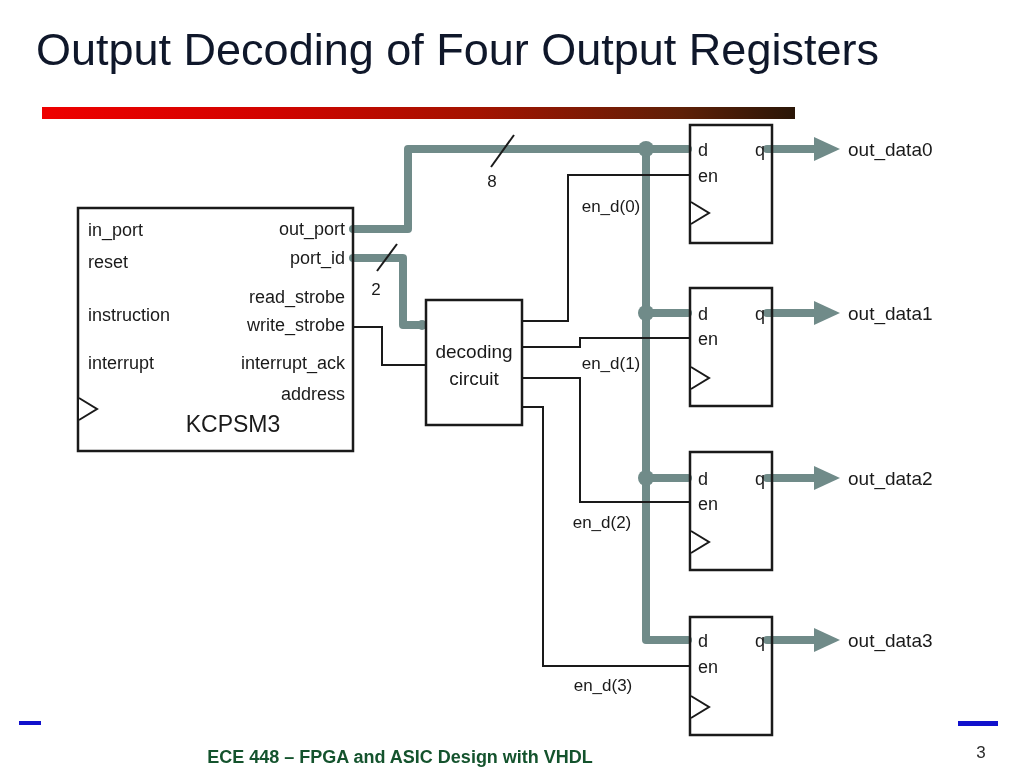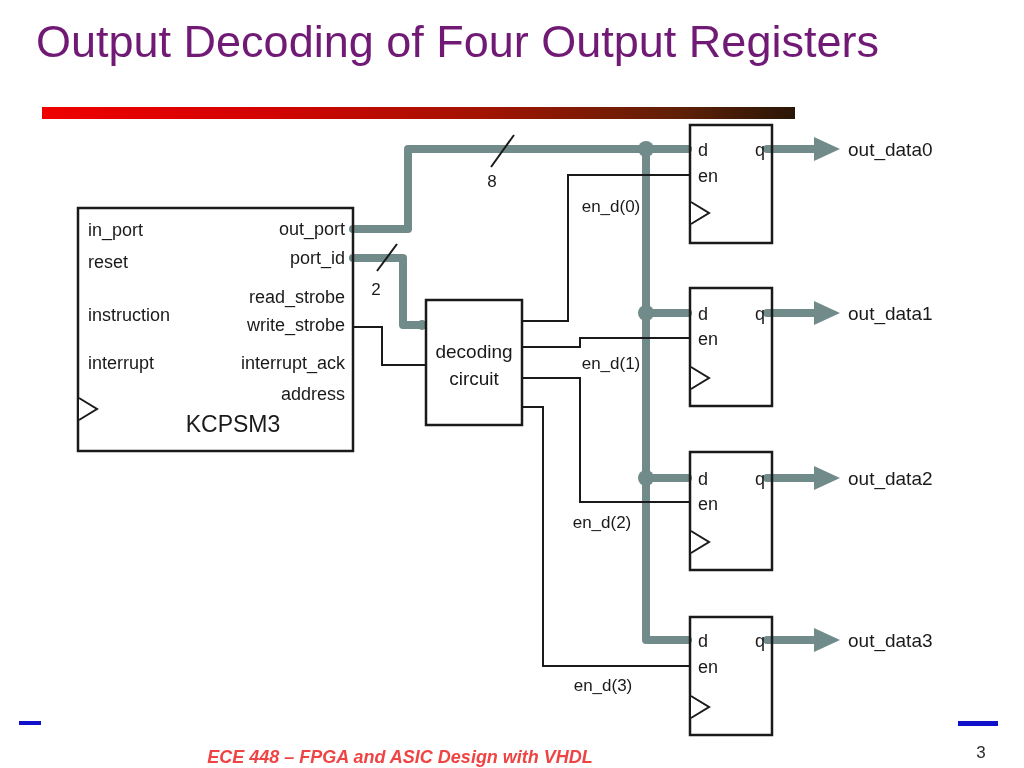--- a/index.html
+++ b/index.html
@@ -1,31 +1,31 @@
 <!DOCTYPE html>
 <html><head>
 <meta charset="utf-8">
 <style>
   html,body{margin:0;padding:0;background:#ffffff;}
   .slide{
     position:relative;width:1024px;height:768px;background:#ffffff;
     overflow:hidden;font-family:"Liberation Sans",sans-serif;
   }
   .title{
-    position:absolute;left:36px;top:16px;font-size:45px;line-height:1.15;
-    color:#701a75;white-space:nowrap;letter-spacing:0;
+    position:absolute;left:36px;top:24px;font-size:45px;line-height:1.15;
+    color:#0f172a;white-space:nowrap;letter-spacing:0;
   }
   .rule{
     position:absolute;left:42px;top:107px;width:753px;height:12px;
     background:linear-gradient(90deg,#ee0000 0%,#d20300 30%,#a31300 58%,#5e2007 85%,#2a1607 100%);
   }
   .diagram{position:absolute;left:0;top:0;}
   .footer{
     position:absolute;left:0;top:747px;width:800px;text-align:center;
-    font-size:18px;font-weight:bold;font-style:italic;color:#ef4444;white-space:nowrap;
+    font-size:18px;font-weight:bold;color:#14532d;white-space:nowrap;
   }
   .page-number{
     position:absolute;left:960px;top:743px;width:42px;text-align:center;
     font-size:17px;color:#2b2b2b;
   }
   .dash{position:absolute;background:#1111cc;}
   .dash-left{left:19px;top:721px;width:22px;height:4px;}
   .dash-right{left:958px;top:721px;width:40px;height:5px;}
   svg text{fill:#1a1a1a;}
 </style>

